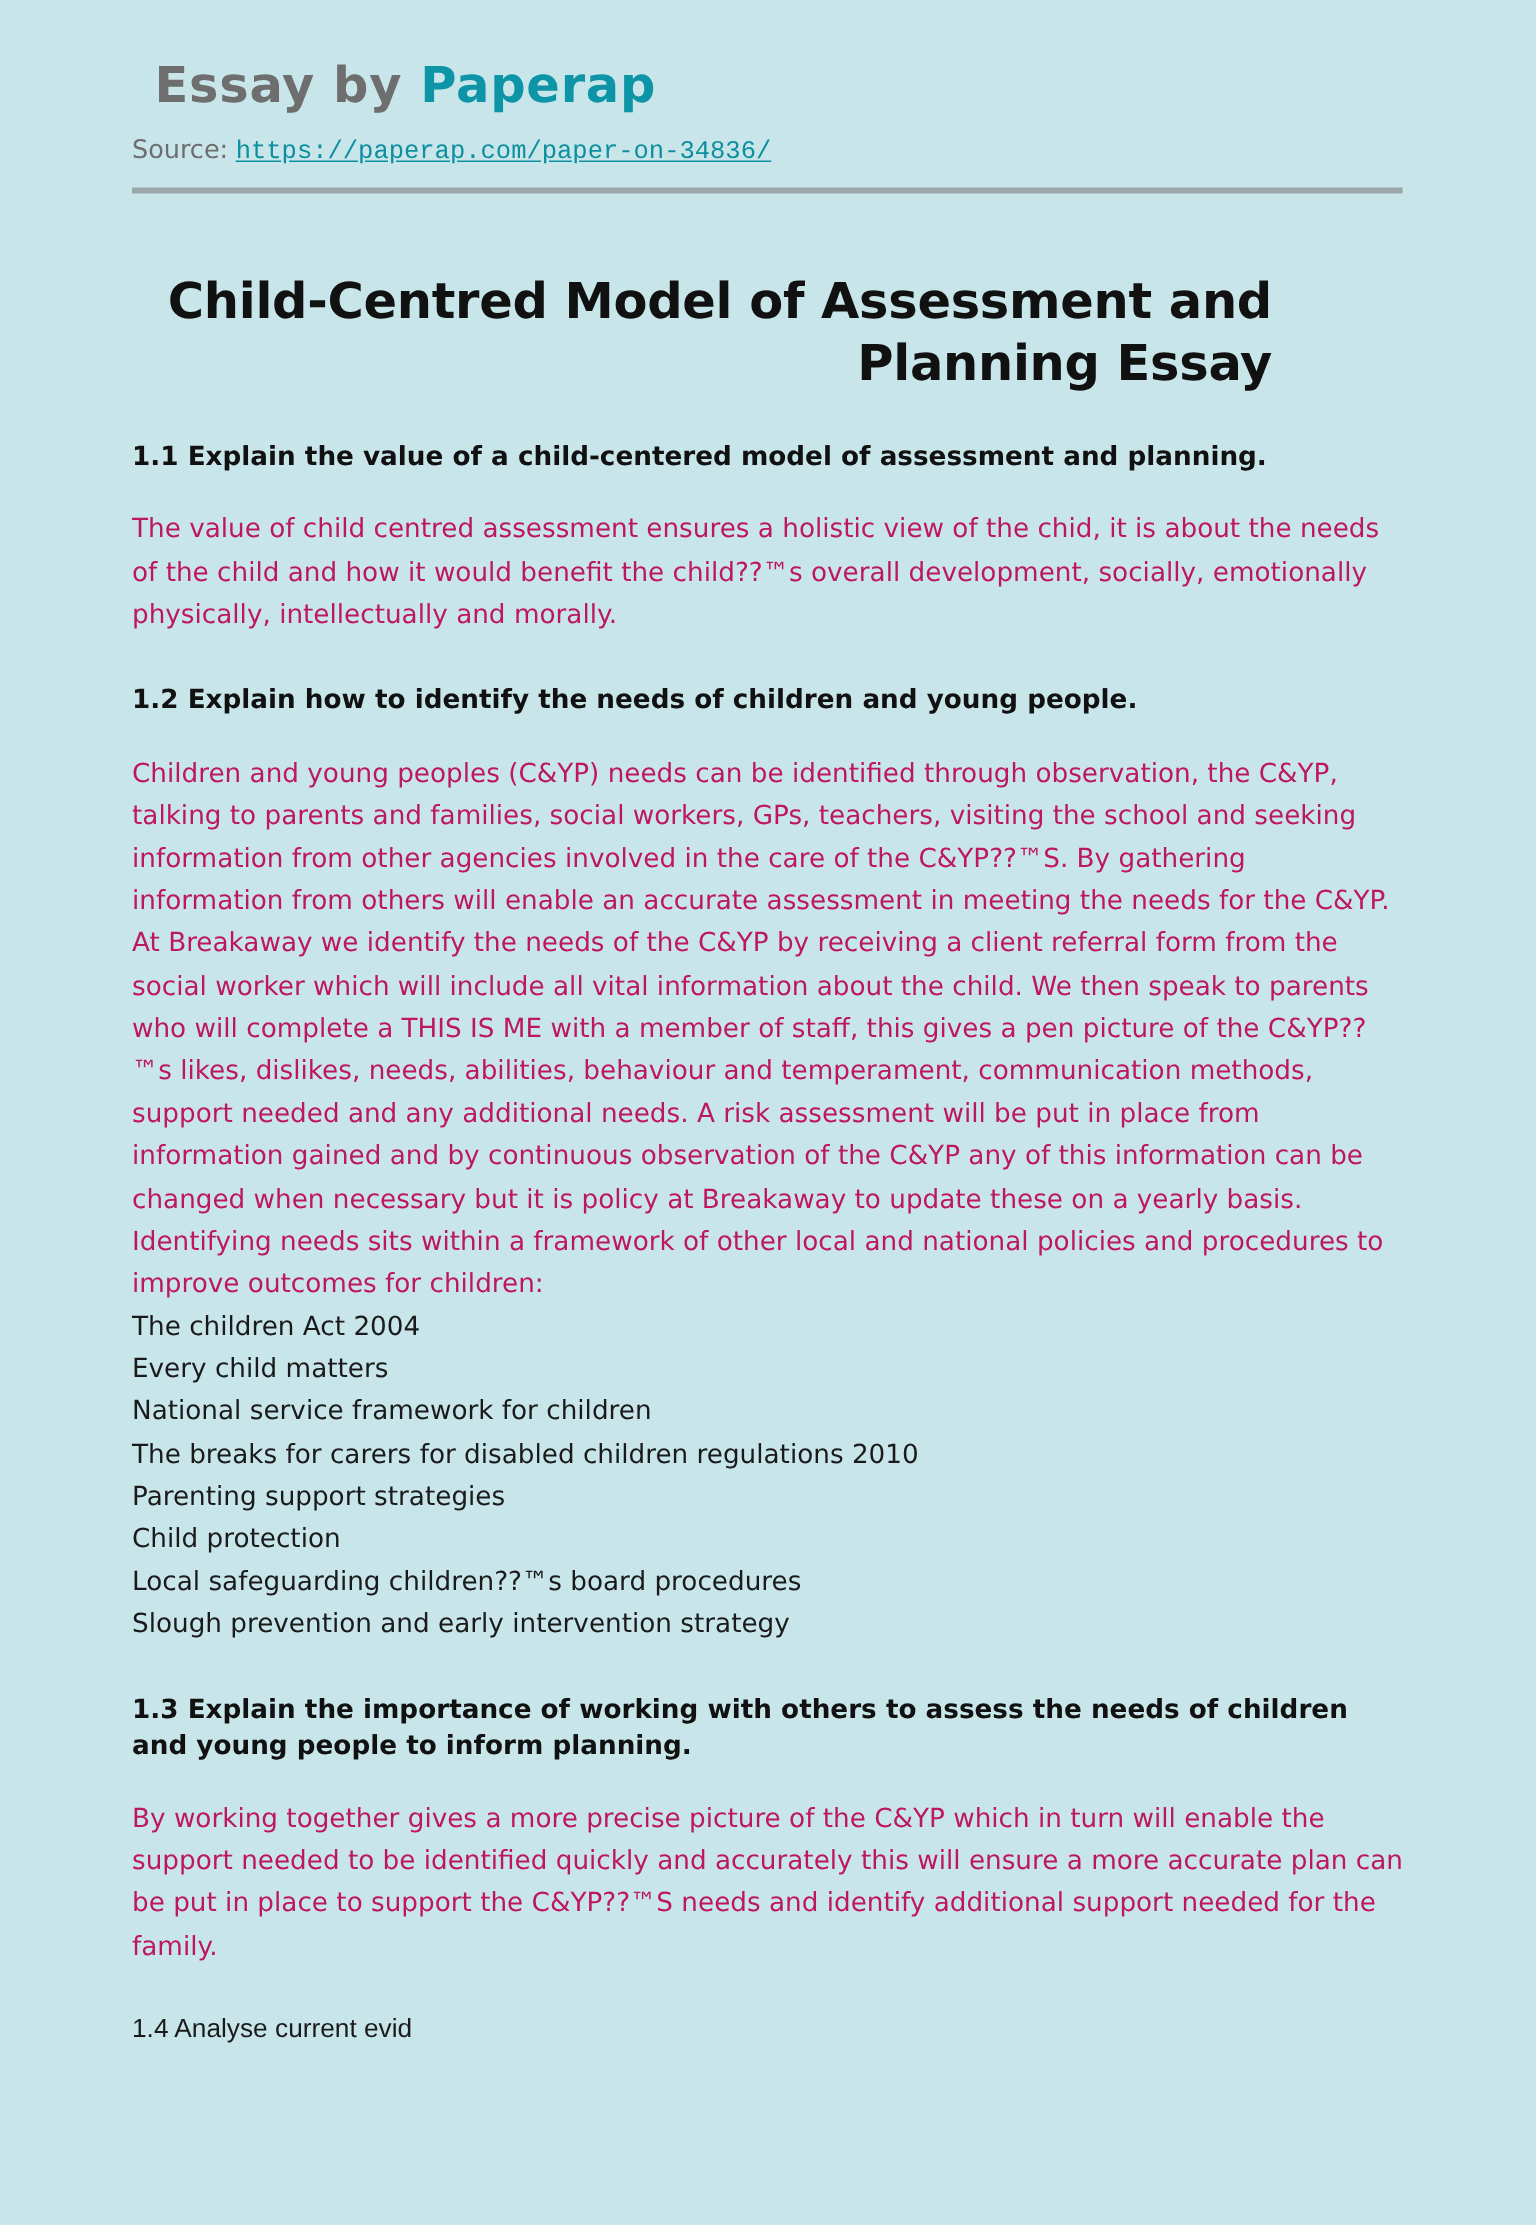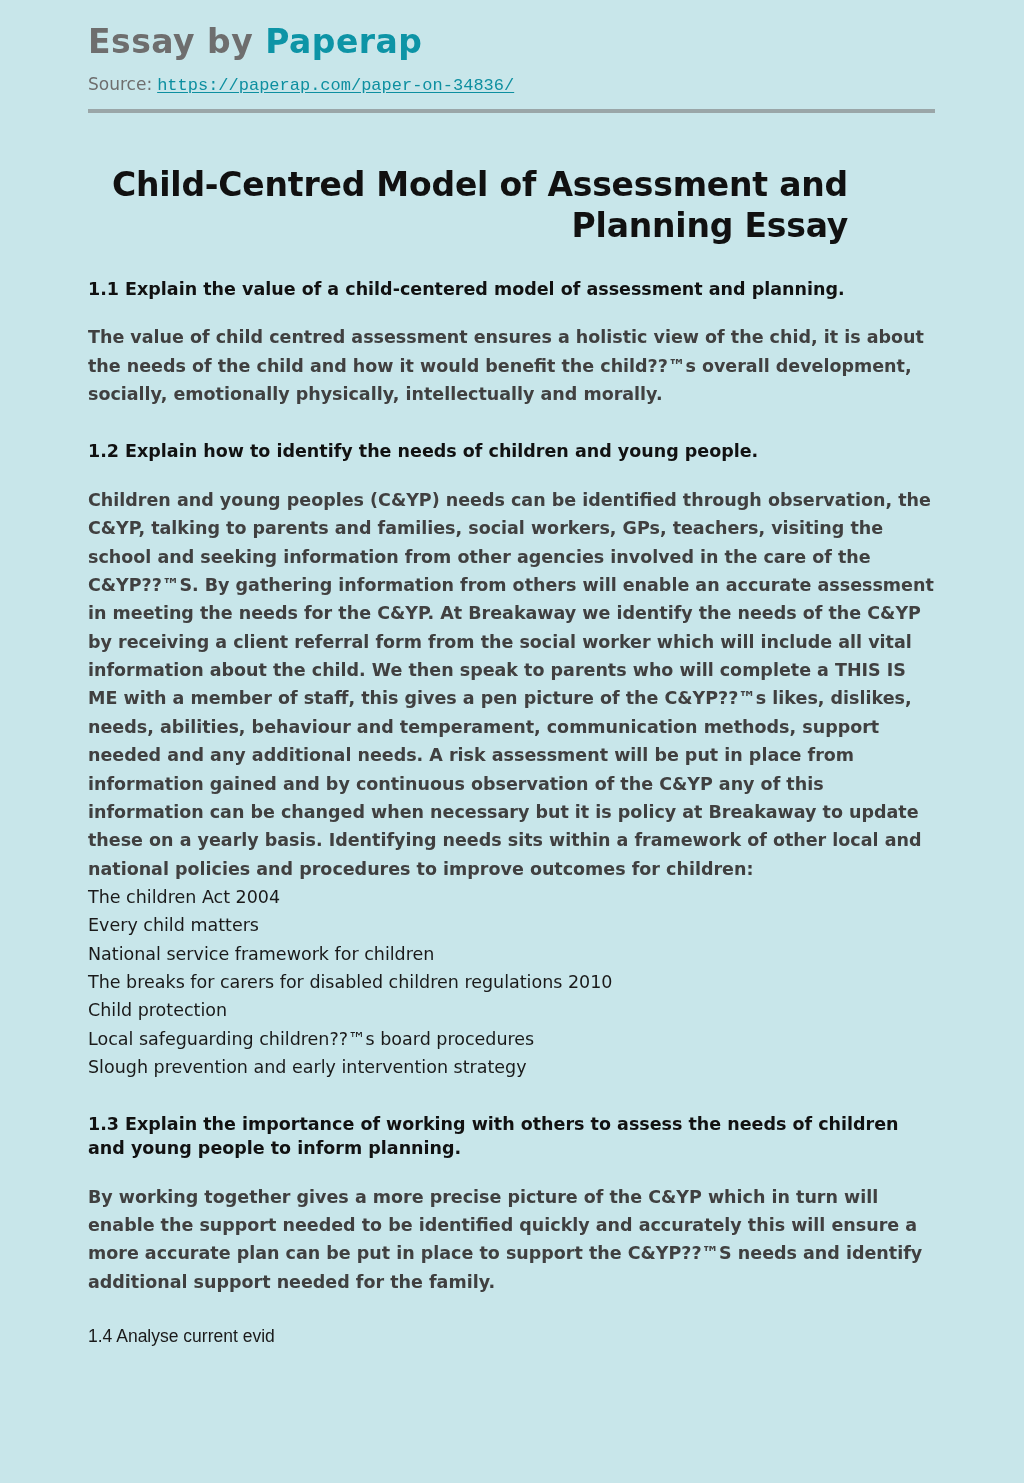--- a/index.html
+++ b/index.html
@@ -25,21 +25,21 @@
   
   .site-header {
     padding: 24px 88px 0 88px;
   }
   .brand {
     font-family: "DejaVu Sans", sans-serif;
     font-size: 33px;
     font-weight: bold;
     letter-spacing: 0.5px;
     line-height: 1.1;
-    margin: 0;
+    margin: 15px;
     padding: 0;
   }
   .brand-essay-by {
     color: #6e6e6e;
   }
   .brand-name {
     color: #0d94a6;
   }
 
   .source-line {
@@ -92,23 +92,23 @@
     font-weight: bold;
     line-height: 1.35;
     color: #111111;
     margin: 32px 0 0 0;
     max-width: 856px;
   }
 
   .body-para {
     font-family: "DejaVu Sans", sans-serif;
     font-size: 17.5px;
-    font-weight: bold;
+    font-weight: normal;
     line-height: 1.62;
-    color: #404040;
+    color: #be185d;
     margin: 22px 0 0 0;
     max-width: 856px;
   }
 
   .plain-list {
     list-style: none;
     margin: 0;
     padding: 0;
   }
   .plain-list li {
@@ -147,20 +147,21 @@
     <p class="body-para">The value of child centred assessment ensures a holistic view of the chid, it is about the needs of the child and how it would benefit the child??™s overall development, socially, emotionally physically, intellectually and morally.</p>
 
     <h2 class="section-heading">1.2 Explain how to identify the needs of children and young people.</h2>
     <p class="body-para">Children and young peoples (C&amp;YP) needs can be identified through observation, the C&amp;YP, talking to parents and families, social workers, GPs, teachers, visiting the school and seeking information from other agencies involved in the care of the C&amp;YP??™S. By gathering information from others will enable an accurate assessment in meeting the needs for the C&amp;YP. At Breakaway we identify the needs of the C&amp;YP by receiving a client referral form from the social worker which will include all vital information about the child. We then speak to parents who will complete a THIS IS ME with a member of staff, this gives a pen picture of the C&amp;YP??™s likes, dislikes, needs, abilities, behaviour and temperament, communication methods, support needed and any additional needs. A risk assessment will be put in place from information gained and by continuous observation of the C&amp;YP any of this information can be changed when necessary but it is policy at Breakaway to update these on a yearly basis. Identifying needs sits within a framework of other local and national policies and procedures to improve outcomes for children:</p>
 
     <ul class="plain-list">
       <li>The children Act 2004</li>
       <li>Every child matters</li>
       <li>National service framework for children</li>
       <li>The breaks for carers for disabled children regulations 2010</li>
+      <li>Parenting support strategies</li>
       <li>Child protection</li>
       <li>Local safeguarding children??™s board procedures</li>
       <li>Slough prevention and early intervention strategy</li>
     </ul>
 
     <h2 class="section-heading">1.3 Explain the importance of working with others to assess the needs of children and young people to inform planning.</h2>
     <p class="body-para">By working together gives a more precise picture of the C&amp;YP which in turn will enable the support needed to be identified quickly and accurately this will ensure a more accurate plan can be put in place to support the C&amp;YP??™S needs and identify additional support needed for the family.</p>
 
     <p class="trailing-line">1.4 Analyse current evid</p>
 

